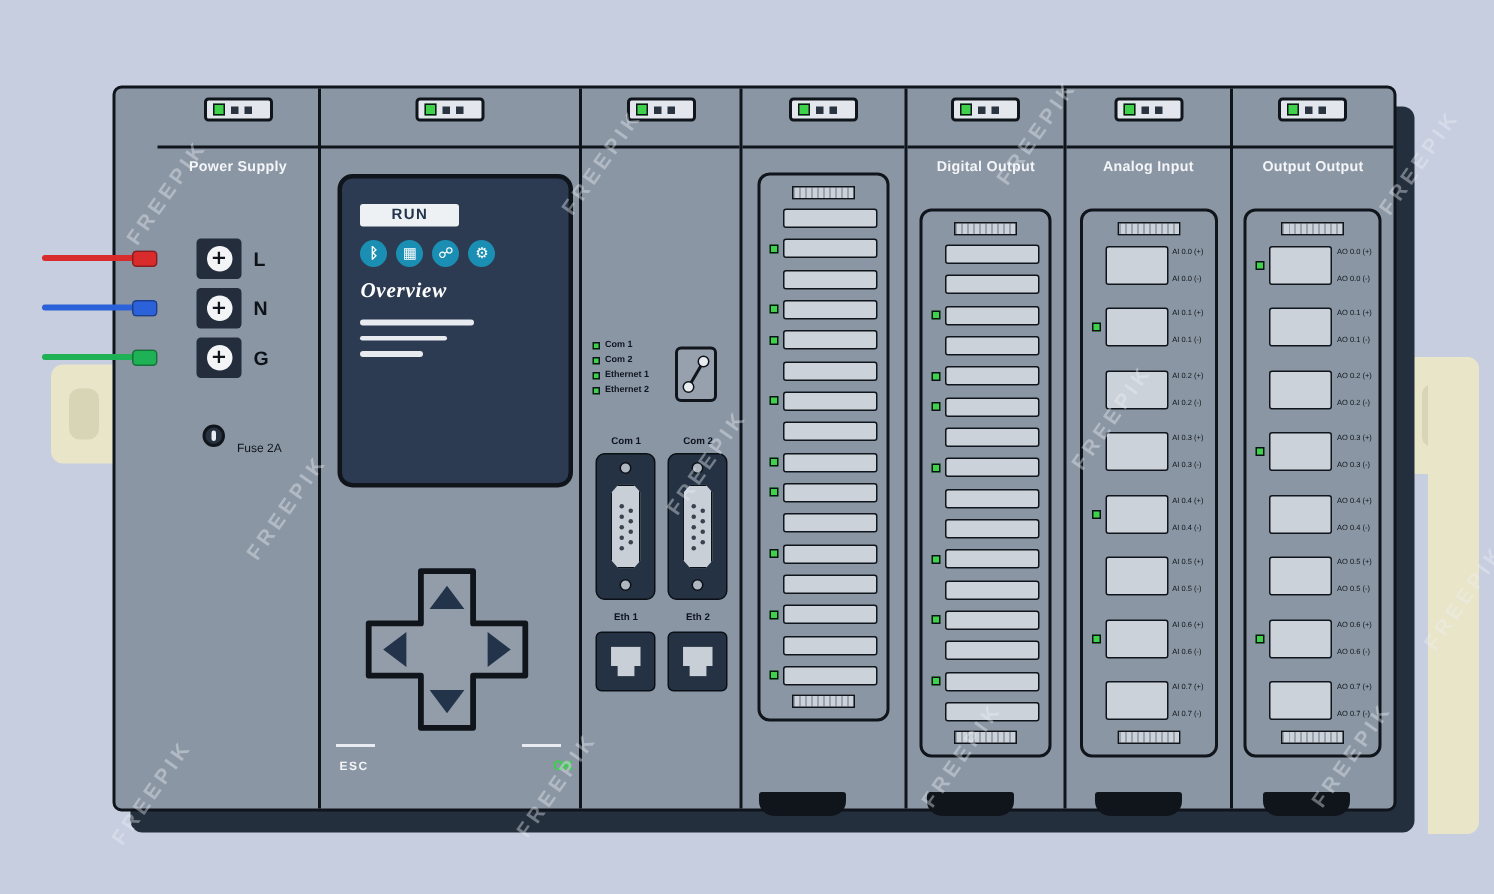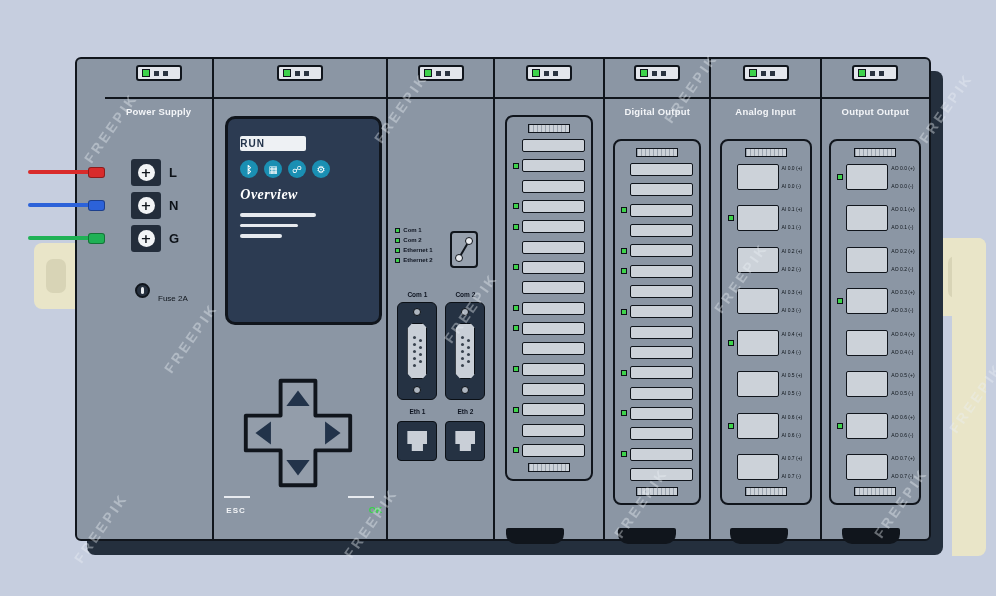--- a/index.html
+++ b/index.html
@@ -47,21 +47,21 @@
   .wire { position:absolute; left:28px; width:62px; height:4px; border-radius:2px; }
   .w0{top:170px}.w1{top:203px}.w2{top:236px}
   .wire-connector { position:absolute; left:88px; width:17px; height:11px; border-radius:3px; border:1px solid rgba(0,0,0,.35); }
   .c0{top:167px}.c1{top:200px}.c2{top:233px}
 
   
   .plc-screen { position:absolute; left:11px; top:17px; width:157px; height:209px; background:#2c3b52; border:3px solid #10151c; border-radius:10px; padding:9px 12px; }
   .plc-row1 { display:flex; gap:8px; align-items:flex-start; }
   .plc-badge { background:#e9ecf0; color:#22334a; font-size:9px; font-weight:bold; padding:3px 9px; border-radius:2px; }
   .plc-model { color:#fff; font-size:9px; font-weight:bold; line-height:1.25; white-space:pre-line; }
-  .plc-run { margin-top:8px; background:#eef1f4; color:#22334a; font-size:10px; font-weight:bold; width:66px; padding:2px 0; border-radius:2px; letter-spacing:1px; }
+  .plc-run { margin-top:8px; background:#eef1f4; color:#22334a; font-size:10px; font-weight:bold; width:66px; padding:2px 0; text-align:center; border-radius:2px; letter-spacing:1px; }
   .plc-icons { margin-top:9px; display:flex; gap:6px; }
   .plc-icon { width:18px; height:18px; border-radius:50%; background:#1a8fb3; color:#fff; font:bold 10px "DejaVu Sans", sans-serif; display:flex; align-items:center; justify-content:center; }
   .plc-overview { margin-top:9px; text-align:left; color:#fff; font:italic bold 14px "Liberation Serif", serif; letter-spacing:.5px; }
   .plc-menu { margin-top:10px; display:flex; flex-direction:column; gap:7px; }
   .menu-line { height:3.5px; background:#e7eaef; border-radius:2px; }
   .ml1{width:76px}.ml2{width:58px}.ml3{width:42px}
   .dpad { position:absolute; left:26px; top:276px; width:116px; height:116px; }
   .plc-bar { position:absolute; bottom:41px; width:26px; height:2px; background:#e8ebf0; }
   .pbl{left:10px}.pbr{right:12px}
   .plc-esc { position:absolute; left:12px; bottom:24px; color:#f2f4f7; font-size:8px; font-weight:bold; letter-spacing:1px; }

